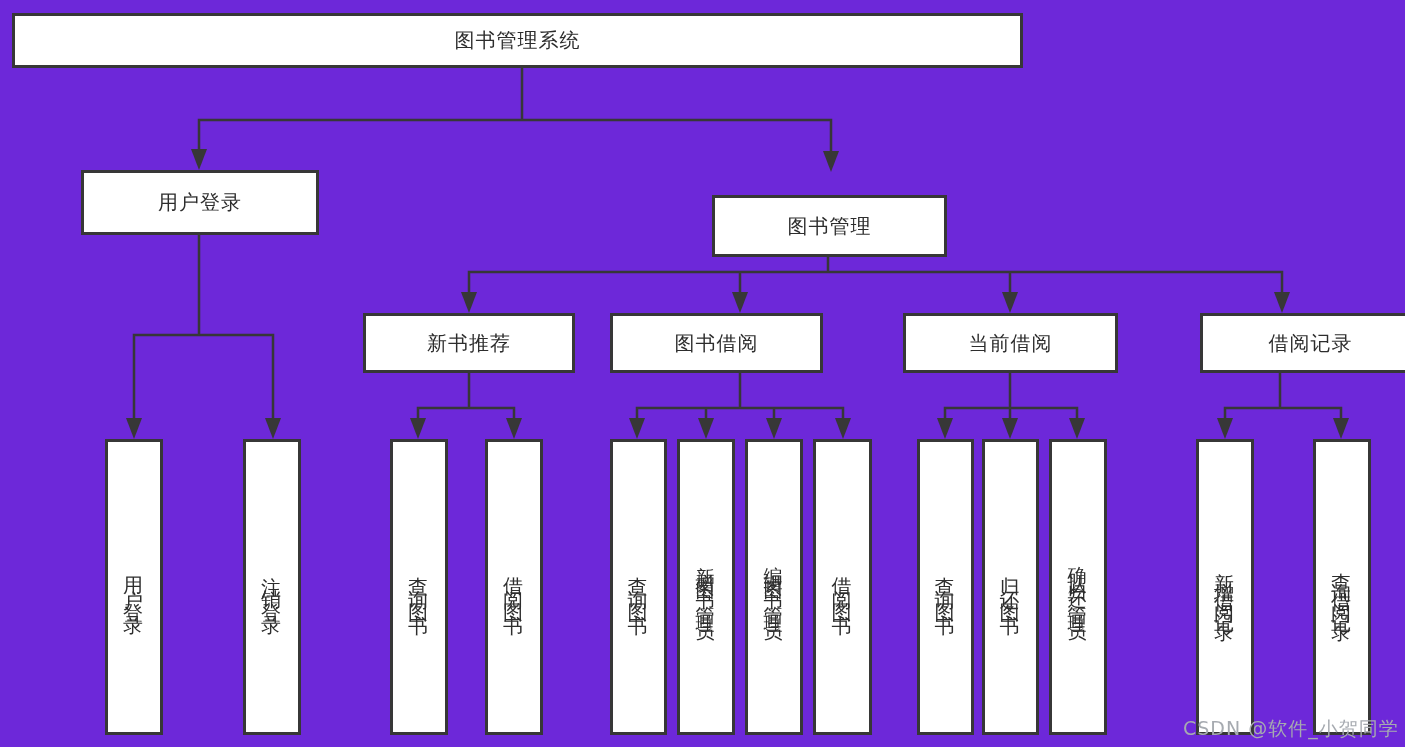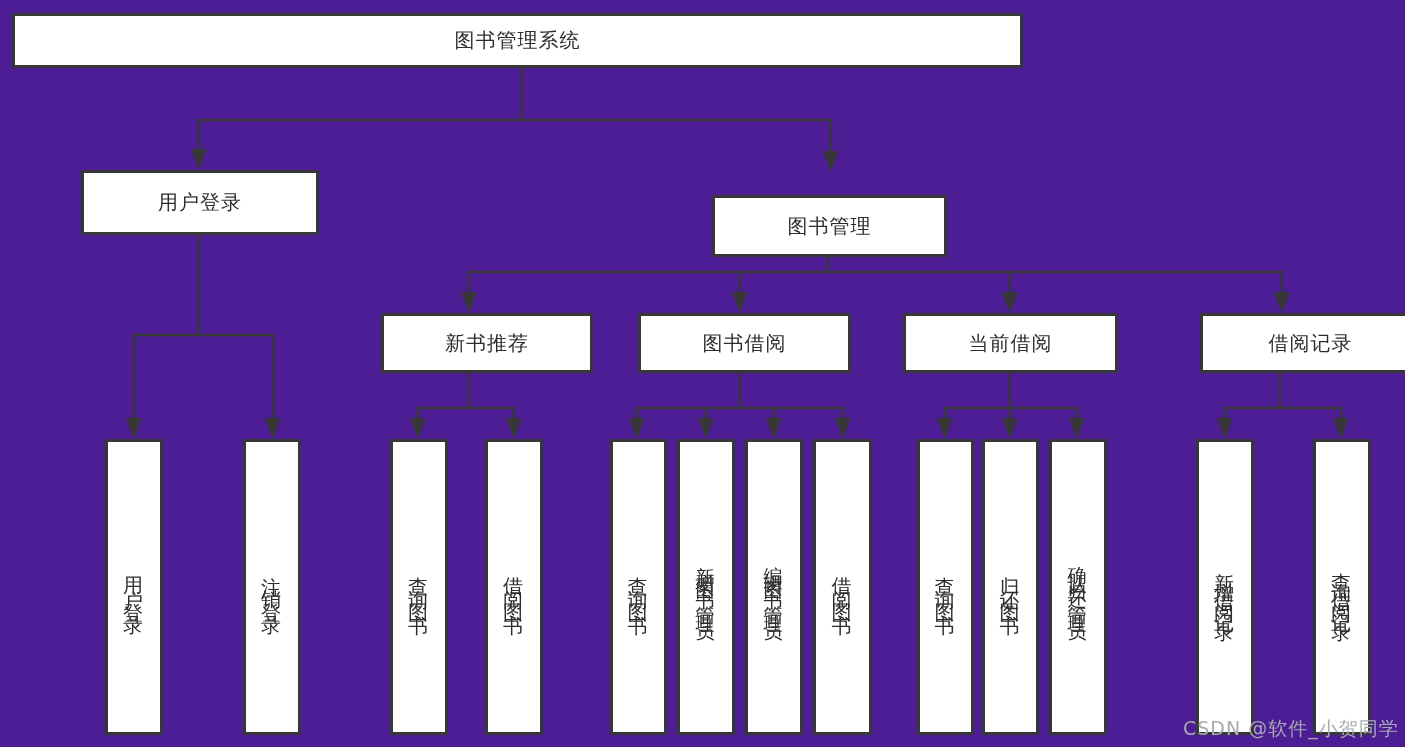--- a/index.html
+++ b/index.html
@@ -1,20 +1,20 @@
 <!DOCTYPE html>
 <html><head>
 <meta charset="utf-8">
 <style>
   html, body { margin: 0; padding: 0; background: #ffffff; }
   .canvas {
     position: relative;
     width: 1405px;
     height: 747px;
-    background: #4c1d95;
+    background: #6d28d9;
     font-family: "DejaVu Sans", sans-serif;
     overflow: hidden;
   }
   svg.connectors {
     position: absolute;
     left: 0; top: 0;
     width: 1405px; height: 747px;
     pointer-events: none;
   }
   .node {
@@ -34,22 +34,22 @@
     text-orientation: mixed;
     white-space: nowrap;
   }
   .vs span { letter-spacing: 13px; }
   .vm span { letter-spacing: 10px; }
   .vl span { letter-spacing: 8px; font-size: 19px; }
   
   .root  { left: 12px;   top: 13px;  width: 1011px; height: 55px; }
   .l2a   { left: 81px;   top: 170px; width: 238px;  height: 65px; }
   .l2b   { left: 712px;  top: 171px; width: 235px;  height: 62px; margin-top: 24px; }
-  .l3a   { left: 363px;  top: 313px; width: 212px;  height: 60px; margin-left: 18px; }
-  .l3b   { left: 638px;  top: 313px; width: 213px;  height: 60px; text-align: center; }
+  .l3a   { left: 363px;  top: 313px; width: 212px;  height: 60px; }
+  .l3b   { left: 610px;  top: 313px; width: 213px;  height: 60px; text-align: center; }
   .l3c   { left: 903px;  top: 313px; width: 215px;  height: 60px; }
   .l3d   { left: 1172px; top: 313px; width: 221px;  height: 60px; margin-left: 28px; }
   .leaf  { top: 439px; height: 296px; }
   .g1a { left: 105px;  width: 58px; }
   .g1b { left: 243px;  width: 58px; }
   .g2a { left: 390px;  width: 58px; }
   .g2b { left: 485px;  width: 58px; }
   .g3a { left: 610px;  width: 57px; }
   .g3b { left: 677px;  width: 58px; }
   .g3c { left: 745px;  width: 58px; }

